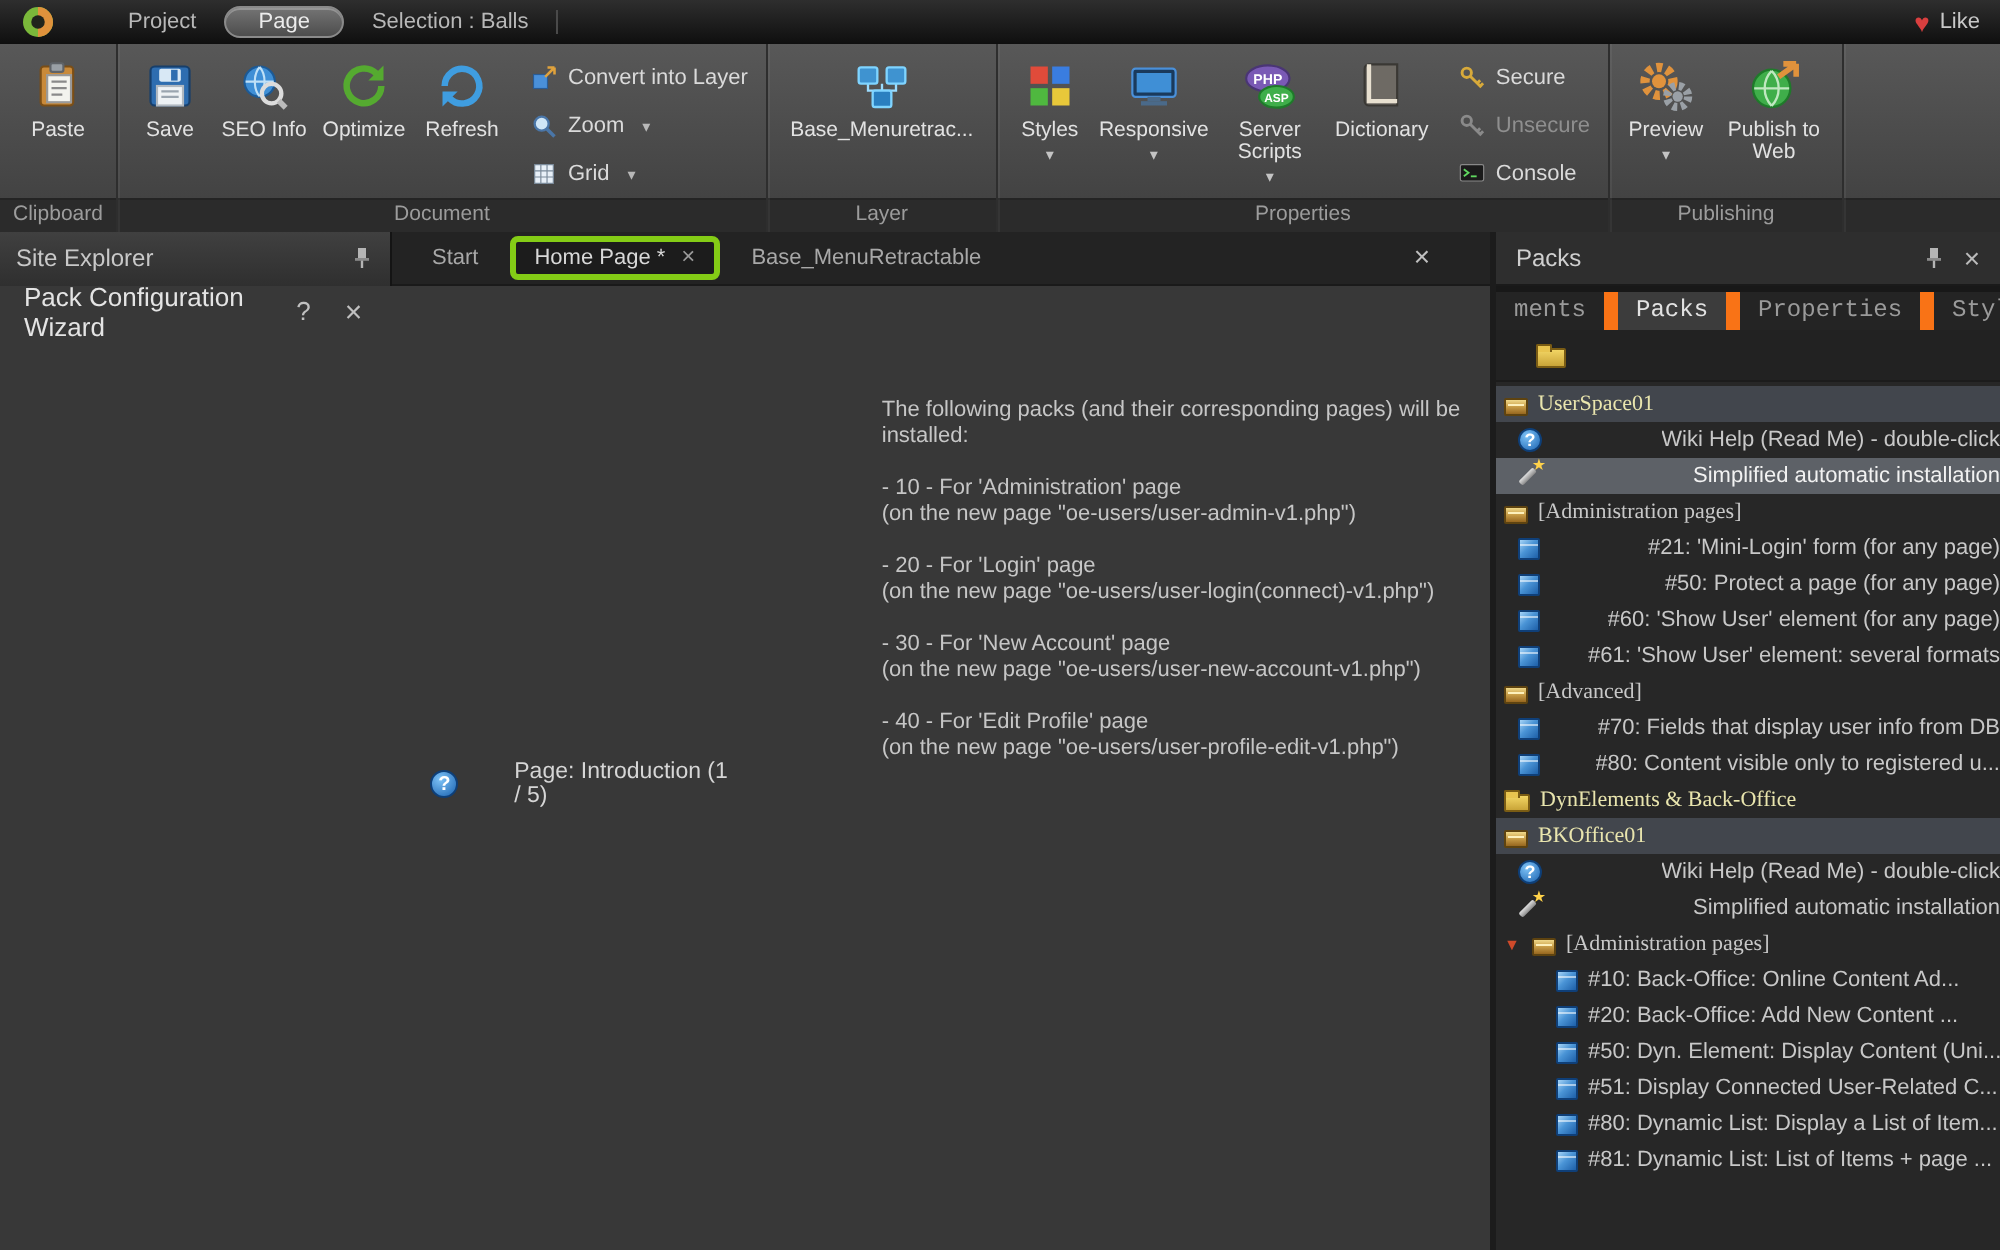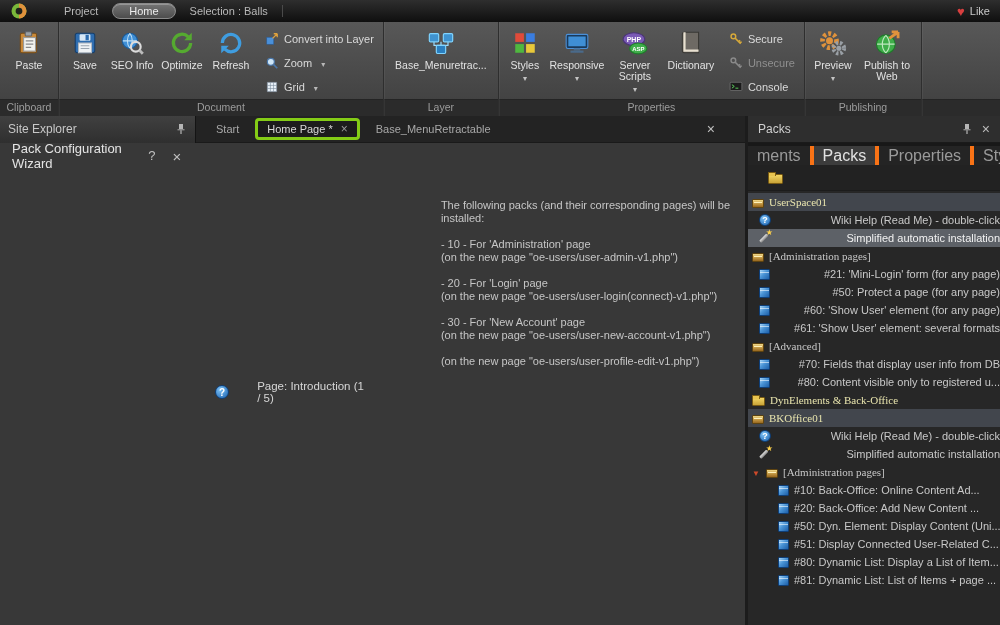--- a/index.html
+++ b/index.html
@@ -61,21 +61,21 @@
   .wstep { margin:15px 16px 0 20px; display:flex; align-items:center; gap:28px; font-size:11.5px; color:#d6d6d6; }
   .wtext { margin:56px 0 0 57px; font-size:11px; color:#c6c6c6; line-height:13px; }
   .witem { margin-top:13px; }
 
   
   .pheader { height:27px; background:#2e2e2e; border-bottom:1px solid #1a1a1a; display:flex; align-items:center; padding:0 10px; font-size:12px; color:#cfcfcf; }
   .phbtns { margin-left:auto; display:flex; align-items:center; gap:9px; }
   .pclose::after { content:"×"; color:#bbb; font-size:14px; }
   .ptabs { height:22px; background:#181818; display:flex; align-items:flex-end; }
   .ptabs-inner { display:flex; align-items:flex-end; }
-  .ptab { padding:0 9px; font-size:16px; color:#9a9a9a; background:#242424; border-right:4px solid #f97316; height:19px; line-height:19px; white-space:nowrap; }
+  .ptab { padding:0 9px; font-size:12px; color:#9a9a9a; background:#242424; border-right:7px solid #f97316; height:19px; line-height:19px; white-space:nowrap;font-family:Liberation Mono, monospace; }
   .ptab.active { background:#3c3c3c; color:#e2e2e2; }
   .ptab-box { width:9px; height:9px; background:#d8d8d8; margin:0 8px 5px auto; border-radius:1px; }
   .ptoolbar { height:26px; background:#222; display:flex; align-items:center; padding-left:20px; border-bottom:1px solid #1c1c1c; }
 
   .tree { flex:1; background:#272727; overflow:hidden; padding-top:2px; }
   .trow { height:18px; display:flex; align-items:center; gap:5px; font-size:11px; color:#c8c8c8; white-space:nowrap; overflow:hidden; }
   .trow.ind0 { padding-left:4px;font-family:Liberation Serif, serif; } .trow.ind1 { padding-left:11px;justify-content:space-between; } .trow.ind2 { padding-left:30px; }
   .trow.header { background:#42464d; color:#e9e5ae; }
   .trow.folder { color:#e9e5ae; }
   .trow.selected { background:#5d6167; color:#f2f2f2; }
@@ -106,21 +106,21 @@
 
   <div class="topbar">
     <span class="logo">
       <svg viewBox="0 0 24 24" width="18" height="18">
           <circle cx="12" cy="12" r="10" fill="#7ab83a"></circle>
           <path d="M12 2a10 10 0 0 1 0 20z" fill="#e0923c"></path>
           <circle cx="12" cy="12" r="4.5" fill="#20241c"></circle>
         </svg>
     </span>
     <span class="tb-item first">Project</span>
-    <span class="tb-pill">Home</span>
+    <span class="tb-pill">Page</span>
     <span class="tb-item">Selection : Balls</span>
     <span class="tb-sep"></span>
     <span class="tb-like">
       <span class="heart"></span>
       <span>Like</span>
     </span>
   </div>
 
   <div class="ribbon">
     <div class="rstrip"></div>
@@ -397,20 +397,21 @@
               </div>
               <div class="witem">
                 <div class="wline1"> - 20 - For 'Login' page</div>
                 <div class="wline2">(on the new page "oe-users/user-login(connect)-v1.php")</div>
               </div>
               <div class="witem">
                 <div class="wline1"> - 30 - For 'New Account' page</div>
                 <div class="wline2">(on the new page "oe-users/user-new-account-v1.php")</div>
               </div>
               <div class="witem">
+                <div class="wline1"> - 40 - For 'Edit Profile' page</div>
                 <div class="wline2">(on the new page "oe-users/user-profile-edit-v1.php")</div>
               </div>
             </div>
         </div>
       </div>
     </div>
 
     <div class="vgap"></div>
 
     <div class="rightcol">

